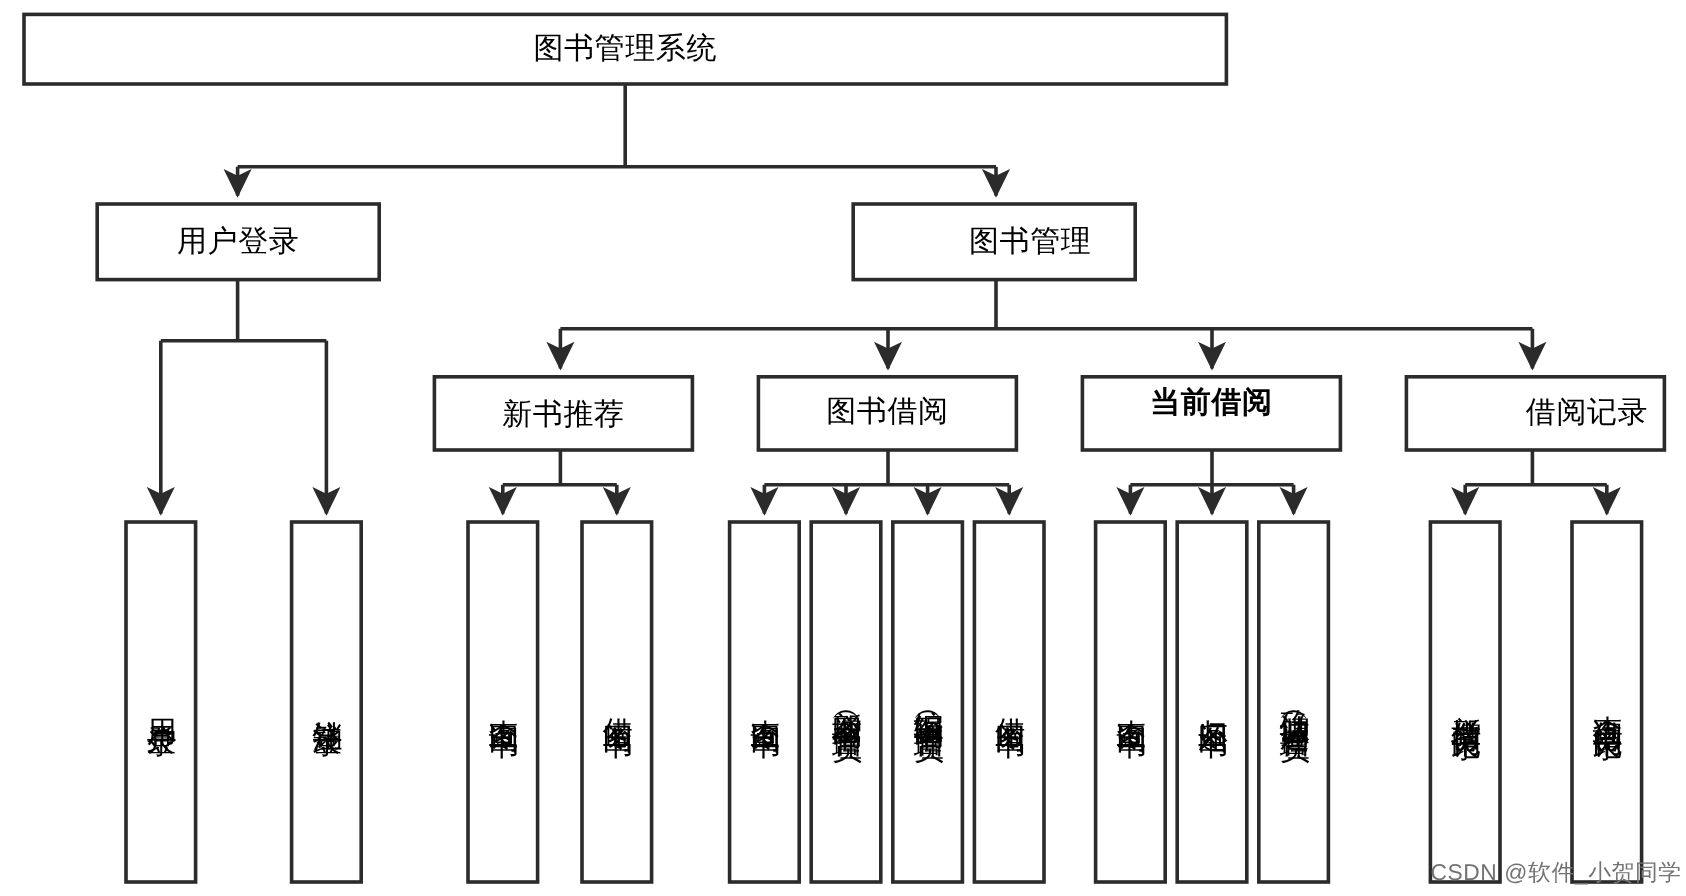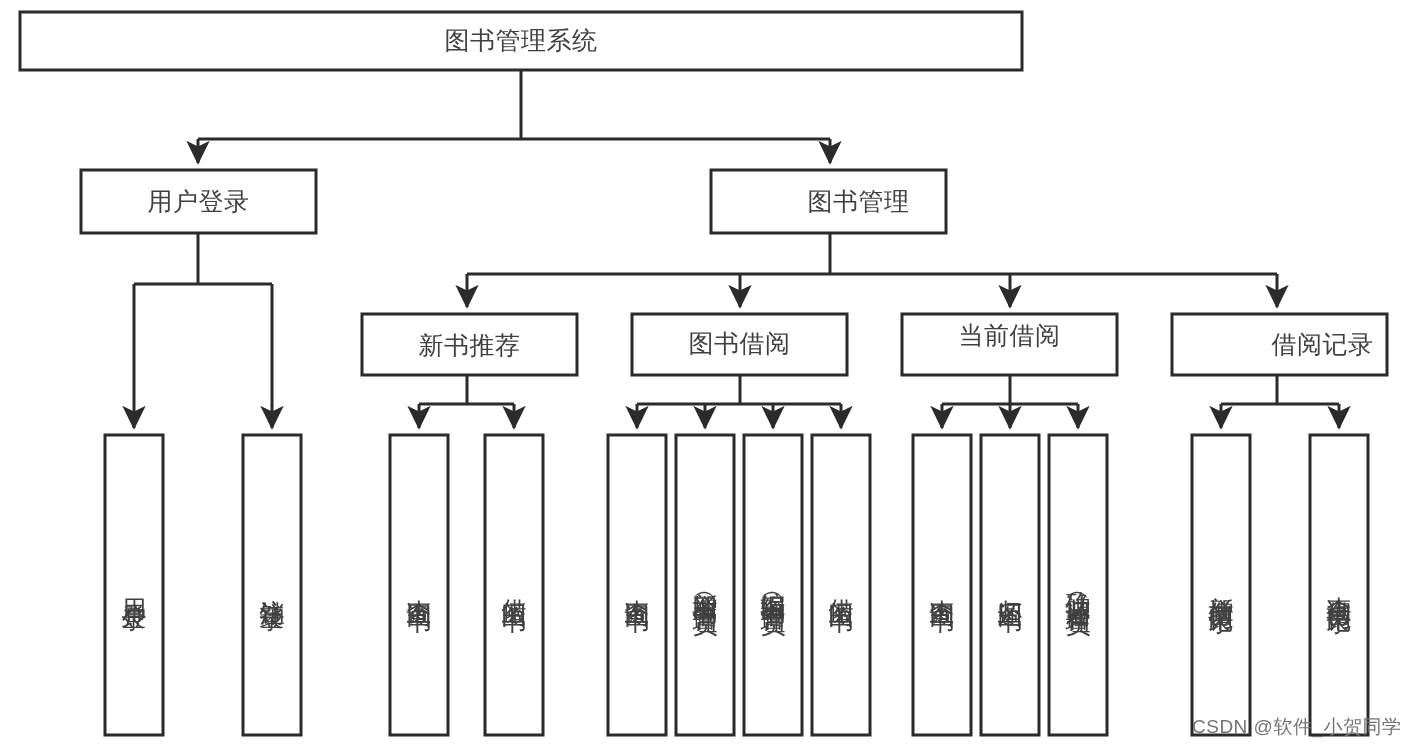--- a/index.html
+++ b/index.html
@@ -34,21 +34,21 @@
   .edge-line {
     stroke: #2b2b2b;
     stroke-width: 3;
     fill: none;
   }
   .node-label {
     position: absolute;
     display: flex;
     align-items: center;
     justify-content: center;
-    color: #404040;
+    color: #000000;
     font-family: "Liberation Sans", "DejaVu Sans", sans-serif;
     pointer-events: none;
     box-sizing: border-box;
   }
   .node-label.horizontal {
     font-size: 25px;
     letter-spacing: 0.5px;
     line-height: 1.1;
     white-space: nowrap;
   }
@@ -166,21 +166,21 @@
     <rect class="node-box" x="1310" y="435" width="58" height="300"></rect>
   </svg>
 
   <div class="node-label horizontal" style="left:20px;  top:12px;  width:1002px; height:58px;">图书管理系统</div>
 
   <div class="node-label horizontal" style="left:81px;  top:170px; width:235px; height:63px;">用户登录</div>
   <div class="node-label horizontal" style="left:741px; top:170px; width:235px; height:63px;">图书管理</div>
 
   <div class="node-label horizontal" style="left:362px;  top:314px; width:215px; height:63px;">新书推荐</div>
   <div class="node-label horizontal" style="left:632px;  top:314px; width:215px; height:60px;">图书借阅</div>
-  <div class="node-label horizontal" style="left:902px;  top:314px; width:215px; height:43px;">当前借阅</div>
+  <div class="node-label horizontal" style="left:902px;  top:314px; width:215px; height:43px;font-weight:bold;">当前借阅</div>
   <div class="node-label horizontal" style="left:1172px; top:314px; width:215px; height:61px;margin-left:43px;">借阅记录</div>
 
   <div class="node-label vertical" style="left:105px; top:435px; width:58px; height:300px;">用户登录</div>
   <div class="node-label vertical" style="left:243px; top:435px; width:58px; height:300px;">注销登录</div>
 
   <div class="node-label vertical" style="left:390px; top:435px; width:58px; height:300px;">查询图书</div>
   <div class="node-label vertical" style="left:485px; top:435px; width:58px; height:300px;">借阅图书</div>
 
   <div class="node-label vertical" style="left:608px; top:435px; width:58px; height:300px;">查询图书</div>
   <div class="node-label vertical" style="left:676px; top:435px; width:58px; height:300px;">新增图书（管理员）</div>

